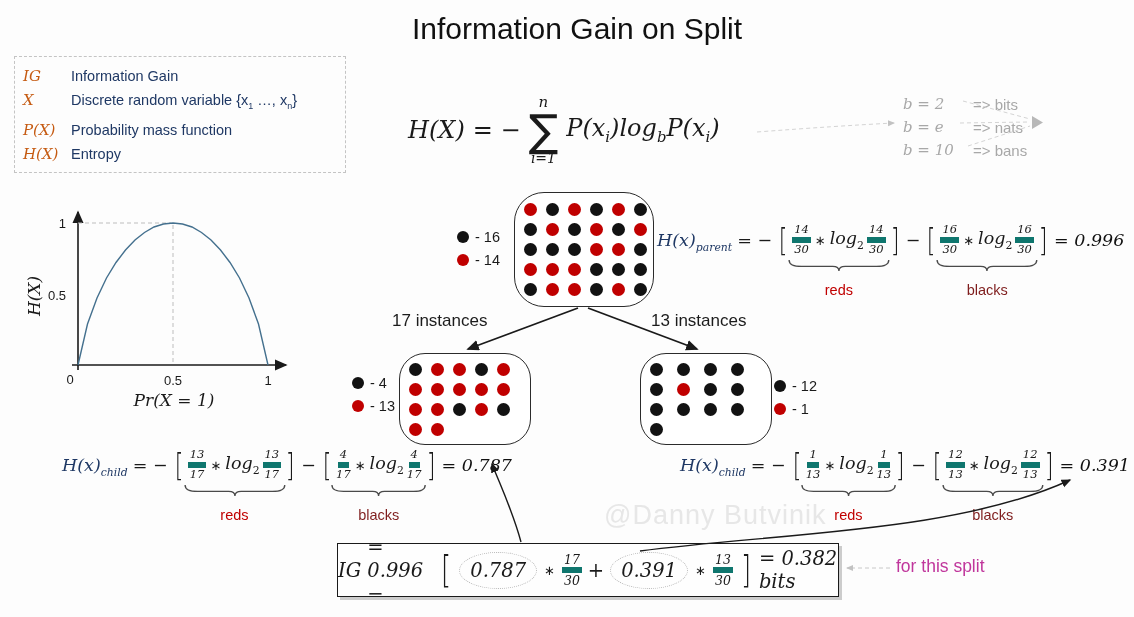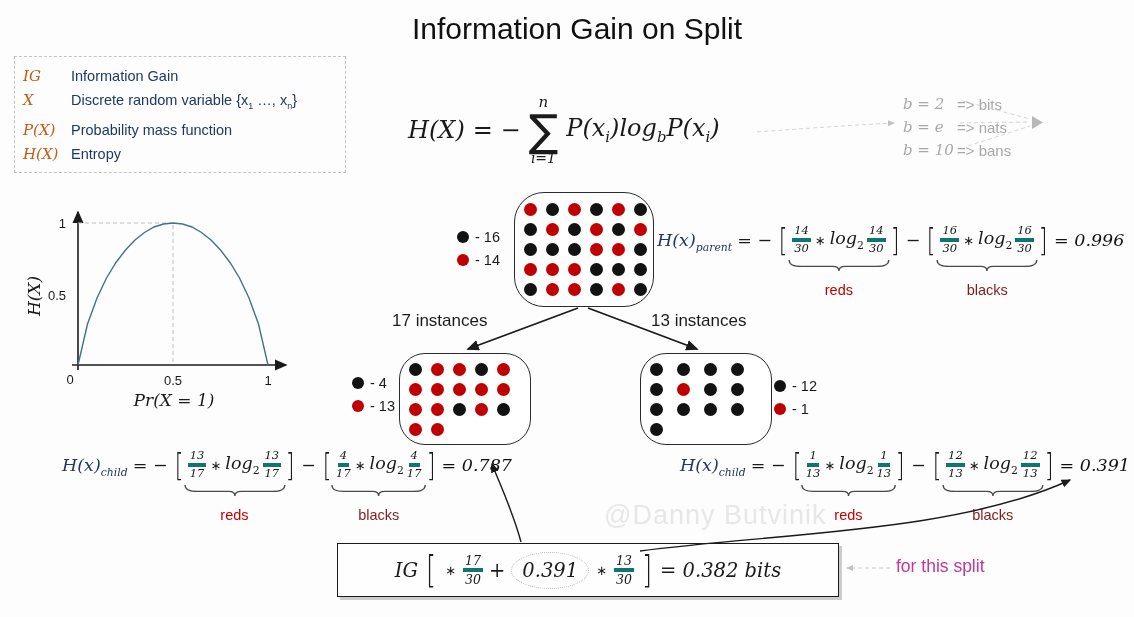--- a/index.html
+++ b/index.html
@@ -14,35 +14,35 @@
   .glossary{left:14px;top:56px;width:314px;border:1px dashed #c4c4c4;padding:7px 8px 6px 8px;background:transparent;}
   .gl-row{display:flex;align-items:baseline;line-height:24px;font-size:14.5px;}
   .gl-term{width:48px;color:var(--orange);font-family:"DejaVu Serif",serif;font-style:italic;font-size:15px;flex:none;}
   .gl-def{color:var(--blue);}
   .gl-def sub{font-size:62%;}
 
   
   .math{font-family:"DejaVu Serif",serif;font-style:italic;}
   .frac{display:inline-flex;flex-direction:column;align-items:center;font-family:"DejaVu Serif",serif;
         font-style:italic;font-size:11.5px;line-height:1.2;vertical-align:middle;}
-  .frac .num{border-bottom:4px solid #0f766e;padding:0 2px;}
+  .frac .num{border-bottom:6px solid #0f766e;padding:0 2px;}
   .brk{font-family:"DejaVu Sans",sans-serif;font-weight:300;font-size:31px;display:inline-block;
        transform:scaleX(.72) scaleY(1.02);line-height:34px;}
   sub{font-size:62%;}
 
   
   .formula-main{left:408px;top:80px;height:100px;display:flex;align-items:center;gap:8px;font-size:24px;}
   .sum{display:inline-flex;flex-direction:column;align-items:center;line-height:1;}
   .sum .s-top{font-family:"DejaVu Serif",serif;font-style:italic;font-size:15px;}
   .sum .s-sigma{font-family:"DejaVu Sans",sans-serif;font-size:44px;line-height:0.95;font-weight:400;}
   .sum .s-bot{font-family:"DejaVu Serif",serif;font-style:italic;font-size:14px;}
 
   
   .units-list{left:903px;top:93px;color:var(--gray);font-size:15px;}
-  .unit-row{display:flex;line-height:23px;}
+  .unit-row{display:flex;line-height:23px;gap:16px;}
   .uexpr{width:54px;font-family:"DejaVu Serif",serif;font-style:italic;}
   .uarr{font-family:"Liberation Sans",sans-serif;}
   .units-label{left:1046px;top:95px;width:86px;color:var(--blue);font-size:17px;line-height:1.4;}
 
   
   .node{border:1.4px solid #2b2b2b;background:#fff;}
   .node-parent{left:514px;top:192px;width:138px;height:113px;border-radius:30px;}
   .node-left{left:399px;top:353px;width:130px;height:90px;border-radius:26px;}
   .node-right{left:640px;top:353px;width:130px;height:90px;border-radius:26px;}
   .dotgrid{display:flex;flex-direction:column;justify-content:center;align-items:flex-start;height:100%;padding:0 0 0 9px;gap:7px;box-sizing:border-box;}
@@ -446,21 +446,23 @@
         </svg>
       <div class="term-label tl-black">blacks</div>
     </div>
     <span class="plain result">= 0.391</span>
   </div>
 
   <div class="abs watermark">@Danny Butvinik</div>
 
   <div class="abs ig-box">
     <span class="plain">IG</span>
+    <span class="plain">= 0.996 −</span>
     <span class="brk">[</span>
+    <span class="circ">0.787</span>
     <span class="op">∗</span>
     <span class="frac">
         <span class="num">17</span>
         <span>30</span>
       </span>
     <span class="plain">+</span>
     <span class="circ">0.391</span>
     <span class="op">∗</span>
     <span class="frac">
         <span class="num">13</span>

